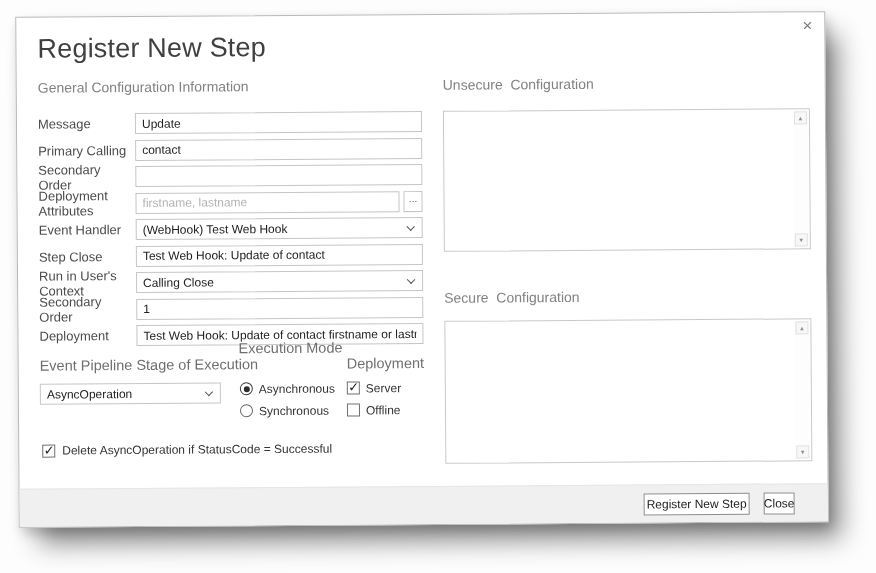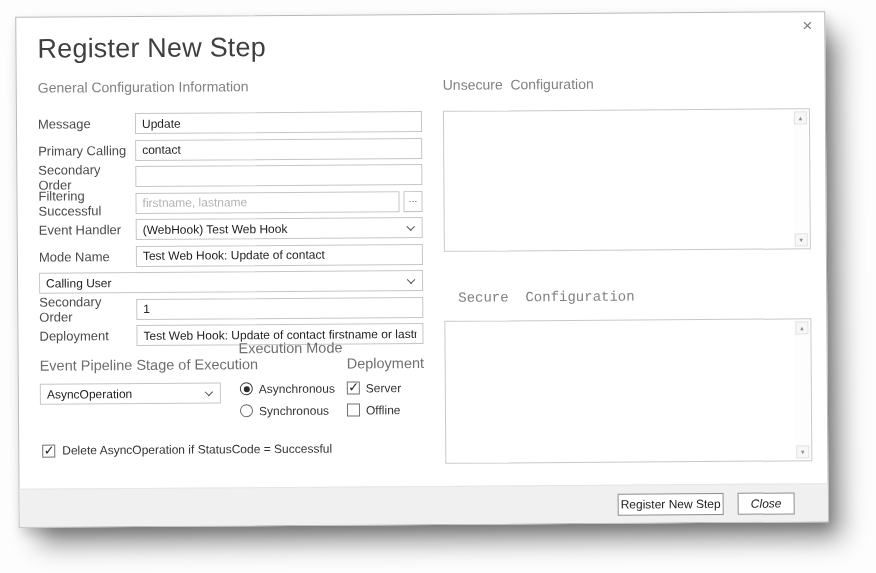--- a/index.html
+++ b/index.html
@@ -15,21 +15,21 @@
 
   .close-x { position:absolute; top:5px; right:12px; font-size:17px; line-height:17px;
     color:#7a7a7a; cursor:default; }
 
   .title { position:absolute; left:21px; top:16px; font-size:27px; font-weight:300;
     color:#3f3f3f; letter-spacing:0.2px; }
 
   .sec-heading { position:absolute; font-size:14px; color:#828282; white-space:pre; }
   .h-general  { left:21px;  top:62px; }
   .h-unsecure { left:426px; top:62px; }
-  .h-secure   { left:440px; top:275px;font-family:Liberation Mono, monospace; }
+  .h-secure   { left:426px; top:275px; }
 
   
   .form-left { position:absolute; left:21px; top:96px; width:384px; }
   .row { display:flex; align-items:center; height:21px; margin-bottom:5.5px; }
   .flabel { width:97px; flex:none; font-size:13px; color:#4c4c4c; }
   .fwrap { flex:1; display:flex; gap:4px; height:21px; }
   .tin { flex:1; min-width:0; height:21px; border:1px solid #c6c6c6; background:#fff;
     padding:0 6px; font-size:12px; color:#222; font-family:inherit; outline:none; }
   .tin::placeholder { color:#b4b4b4; opacity:1; }
   .browse-btn { width:19px; flex:none; border:1px solid #c6c6c6; background:#fff;
@@ -88,21 +88,21 @@
   .sbtn.down { bottom:1px; } .sbtn.down::after { content:"▼"; }
 
   
   .footer { position:absolute; left:0; right:0; bottom:0; height:38px; background:#f0f0f0;
     border-top:1px solid #e6e6e6; display:flex; align-items:center;
     justify-content:flex-end; gap:14px; padding-right:33px; }
   .btn { height:22px; border:1px solid #8c8c8c; background:#fff; font-size:12px;
     color:#222; font-family:inherit; display:flex; align-items:center;
     justify-content:center; cursor:default; }
   .btn-register { width:106px; }
-  .btn-close { width:57px;font-style:italic; }
+  .btn-close { width:31px; }
 </style>
 </head>
 <body>
 
 <div class="stage">
   <div class="dialog">
 
     <div class="close-x">×</div>
 
     <div class="title">Register New Step</div>
@@ -128,48 +128,49 @@
       </div>
 
       <div class="row">
         <span class="flabel">Secondary Order</span>
         <div class="fwrap">
           <input class="tin" value="" style="">
         </div>
       </div>
 
       <div class="row">
-        <span class="flabel">Filtering Successful</span>
+        <span class="flabel">Deployment Attributes</span>
         <div class="fwrap">
           <input class="tin" placeholder="firstname, lastname" style="">
           <button class="browse-btn">...</button>
         </div>
       </div>
 
       <div class="row">
         <span class="flabel">Event Handler</span>
         <div class="fwrap">
           <div class="combo">
             <span>(WebHook) Test Web Hook</span>
             <span class="chev"></span>
           </div>
         </div>
       </div>
 
       <div class="row">
-        <span class="flabel">Mode Name</span>
+        <span class="flabel">Step Close</span>
         <div class="fwrap">
           <input class="tin" value="Test Web Hook: Update of contact" style="">
         </div>
       </div>
 
       <div class="row">
+        <span class="flabel">Run in User's Context</span>
         <div class="fwrap">
           <div class="combo">
-            <span>Calling User</span>
+            <span>Calling Close</span>
             <span class="chev"></span>
           </div>
         </div>
       </div>
 
       <div class="row">
         <span class="flabel">Secondary Order</span>
         <div class="fwrap">
           <input class="tin" value="1" style="">
         </div>

